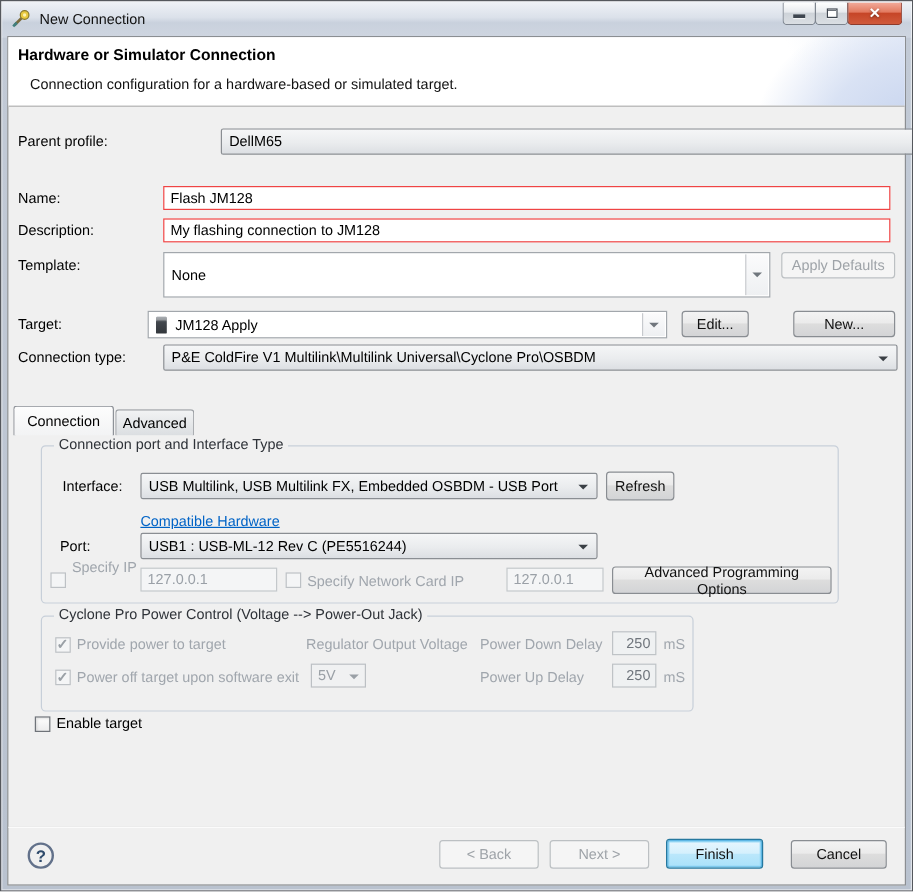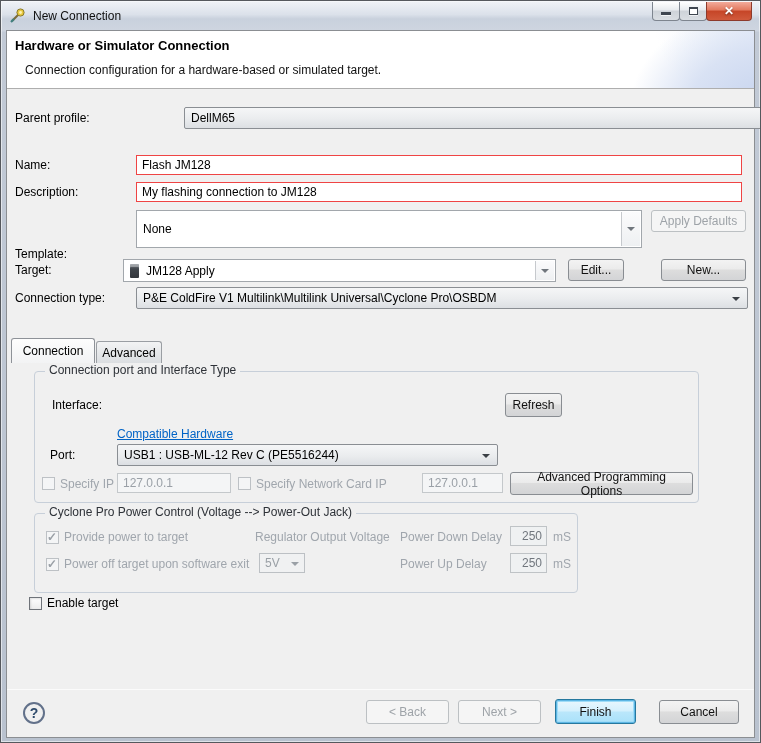--- a/index.html
+++ b/index.html
@@ -58,21 +58,21 @@
   .chk.dis{background:#f4f5f6;border-color:#bdc1c5;box-shadow:none;}
   .chk.checked::after{content:"✓";position:absolute;left:0;top:-2px;font-size:12px;font-weight:bold;color:#9aa0a6;}
   .greylbl{position:absolute;font-size:12px;line-height:18px;color:#a0a6ad;white-space:nowrap;}
   
   [data-name="parent-profile-label"]{left:8px;top:76px;}
   [data-name="parent-profile-select"]{left:129px;top:76px;width:612px;margin-left:48px;}
   [data-name="name-label"]{left:8px;top:124px;line-height:20px;}
   [data-name="name-input"]{left:129px;top:124px;width:606px;}
   [data-name="description-label"]{left:8px;top:151px;line-height:20px;}
   [data-name="description-input"]{left:129px;top:151px;width:606px;}
-  [data-name="template-label"]{left:8px;top:179px;margin-top:33px;}
+  [data-name="template-label"]{left:8px;top:179px;}
   [data-name="template-select"]{left:129px;top:179px;width:506px;}
   [data-name="apply-defaults-button"]{left:644px;top:179px;width:95px;height:22px;}
   [data-name="target-label"]{left:8px;top:228px;line-height:23px;}
   [data-name="target-select"]{left:116px;top:228px;width:433px;height:23px;}
   .dev-icon{width:9px;height:14px;margin-right:7px;border-radius:1px;flex:none;
        background:linear-gradient(#7d838a,#41464c 35%,#33373c);box-shadow:inset 0 3px 0 rgba(255,255,255,.35);}
   [data-name="edit-button"]{left:561px;top:228px;width:56px;height:22px;}
   [data-name="new-button"]{left:654px;top:228px;width:85px;height:22px;}
   [data-name="connection-type-label"]{left:8px;top:256px;}
   [data-name="connection-type-select"]{left:129px;top:256px;width:612px;}
@@ -93,21 +93,21 @@
   [data-name="power-group"]{left:27px;top:482px;width:544px;height:80px;}
   .glabel{position:absolute;font-size:12px;line-height:22px;color:#000;white-space:nowrap;}
   [data-name="interface-label"]{left:17px;top:22px;}
   [data-name="interface-select"]{left:82px;top:22px;width:381px;}
   [data-name="refresh-button"]{left:470px;top:21px;width:57px;height:24px;}
   [data-name="compatible-hardware-link"]{position:absolute;left:82px;top:55px;font-size:12px;
        color:#0063c6;text-decoration:underline;cursor:pointer;white-space:nowrap;}
   [data-name="port-label"]{left:15px;top:72px;}
   [data-name="port-select"]{left:82px;top:72px;width:381px;}
   [data-name="specify-ip-checkbox"]{left:7px;top:105px;}
-  [data-name="specify-ip-label"]{left:25px;top:102px;line-height:20px;text-align:right;}
+  [data-name="specify-ip-label"]{left:25px;top:91px;line-height:20px;text-align:right;}
   [data-name="ip-address-input"]{left:82px;top:101px;width:114px;background:#f4f5f6;border-color:#c4c8cb;color:#9aa0a7;}
   [data-name="specify-network-card-ip-checkbox"]{left:203px;top:105px;}
   [data-name="specify-network-card-ip-label"]{left:221px;top:102px;line-height:20px;}
   [data-name="network-card-ip-input"]{left:387px;top:101px;width:81px;background:#f4f5f6;border-color:#c4c8cb;color:#9aa0a7;}
   [data-name="advanced-programming-options-button"]{left:475px;top:100px;width:183px;height:23px;}
   
   [data-name="provide-power-checkbox"]{left:11px;top:17px;}
   [data-name="provide-power-label"]{left:29px;top:14px;}
   [data-name="regulator-output-voltage-label"]{left:220px;top:14px;}
   [data-name="power-down-delay-label"]{left:365px;top:14px;}
@@ -209,20 +209,24 @@
       <span class="arr" data-name="chevron-down-icon"></span>
     </div>
 
     <div data-name="tab-connection">Connection</div>
     <div data-name="tab-advanced">Advanced</div>
 
     <div class="group" data-name="port-group">
       <span class="group-title" data-name="port-group-title">Connection port and Interface Type</span>
 
       <span class="glabel" data-name="interface-label">Interface:</span>
+      <div class="combo" data-name="interface-select">
+        <span class="combo-text" data-name="interface-value">USB Multilink, USB Multilink FX, Embedded OSBDM - USB Port</span>
+        <span class="arr" data-name="chevron-down-icon"></span>
+      </div>
       <button class="btn" data-name="refresh-button">Refresh</button>
 
       <a data-name="compatible-hardware-link">Compatible Hardware</a>
 
       <span class="glabel" data-name="port-label">Port:</span>
       <div class="combo" data-name="port-select">
         <span class="combo-text" data-name="port-value">USB1 : USB-ML-12 Rev C (PE5516244)</span>
         <span class="arr" data-name="chevron-down-icon"></span>
       </div>
 

